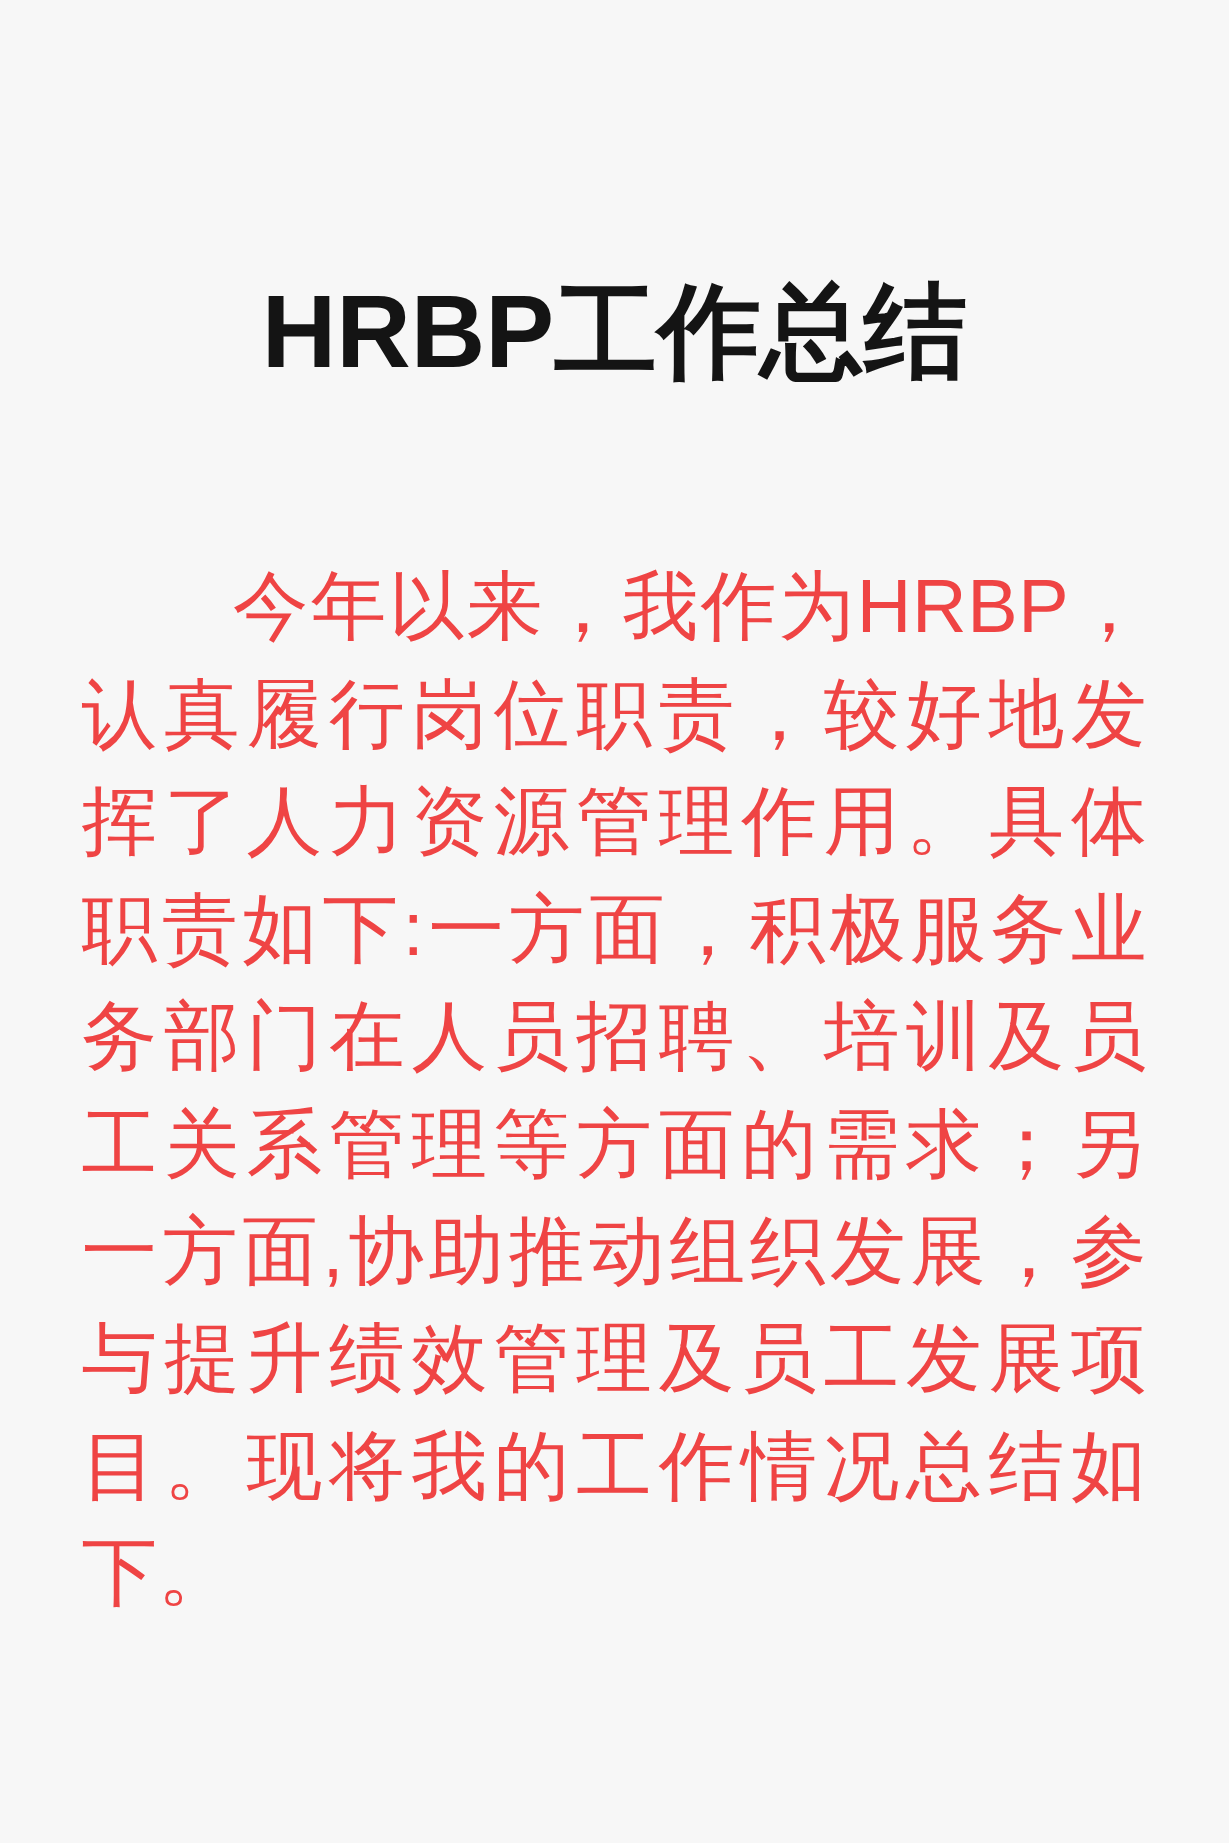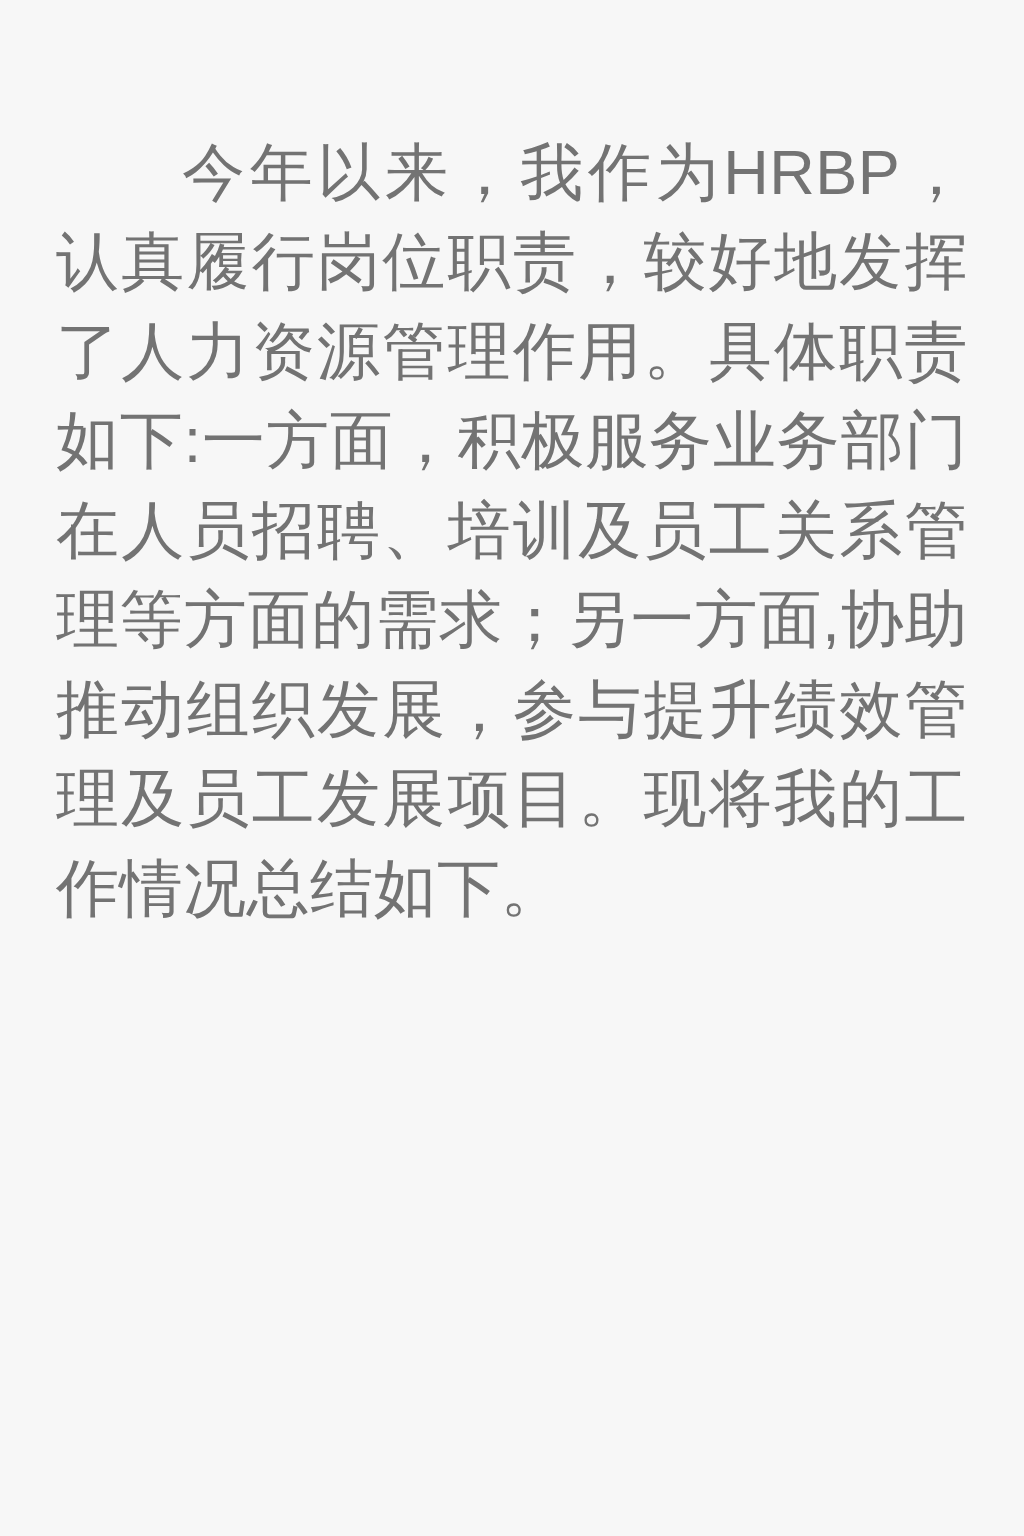--- a/index.html
+++ b/index.html
@@ -30,32 +30,33 @@
     font-size: 86px;
     line-height: 1.05;
     font-weight: 700;
     letter-spacing: 0px;
     color: #141414;
   }
   .body-block {
     margin-top: 128px;
   }
   .doc-paragraph {
-    margin: 0;
+    margin: 12px;
     font-size: 63px;
     line-height: 1.42;
     font-weight: 400;
-    color: #737373;
+    color: #ef4444;
     text-indent: 2em;
     text-align: justify;
     text-justify: inter-ideograph;
     word-break: break-all;
     letter-spacing: 0.5px;
   }
 </style>
 </head>
 <body>
 
 <div class="page">
+  <h1 class="doc-title">HRBP工作总结</h1>
   <div class="body-block">
     <p class="doc-paragraph">今年以来，我作为HRBP，认真履行岗位职责，较好地发挥了人力资源管理作用。具体职责如下:一方面，积极服务业务部门在人员招聘、培训及员工关系管理等方面的需求；另一方面,协助推动组织发展，参与提升绩效管理及员工发展项目。现将我的工作情况总结如下。</p>
   </div>
 </div>
 
 </body></html>

